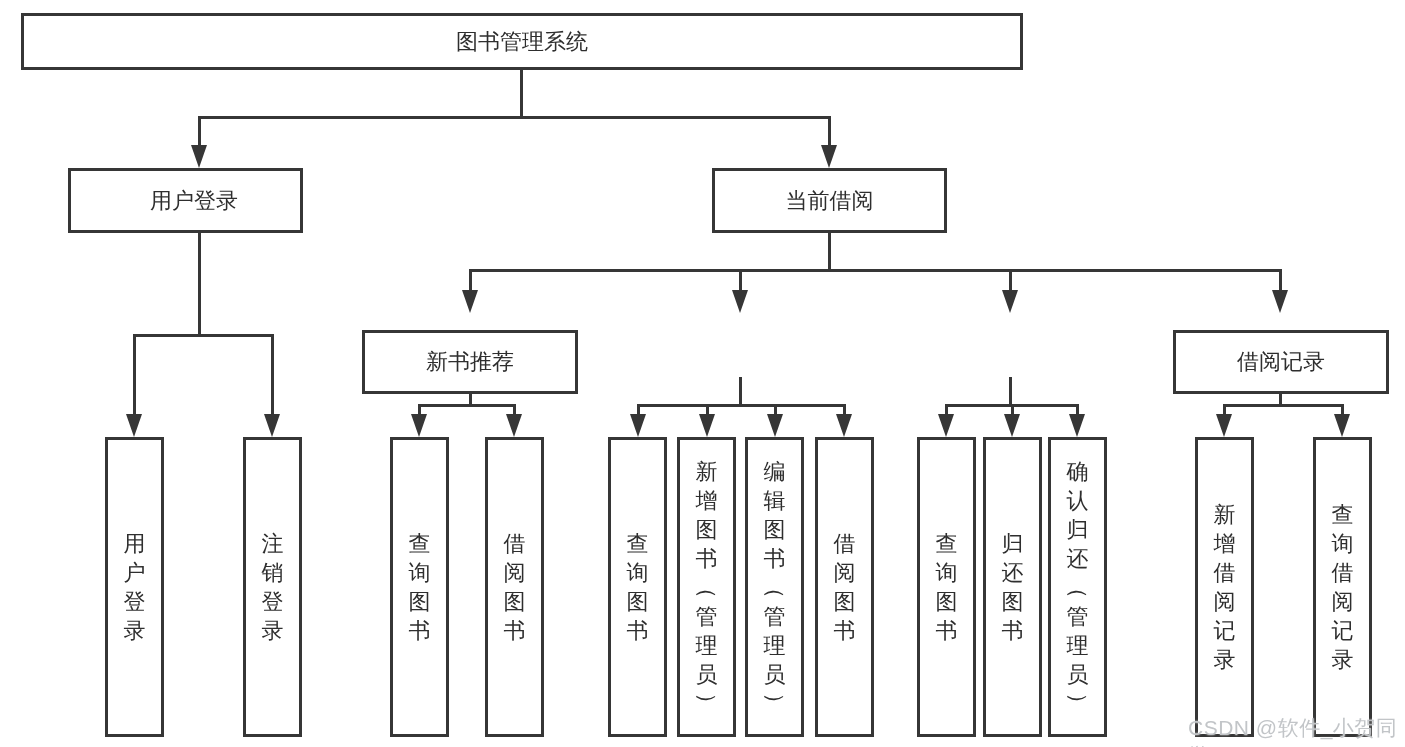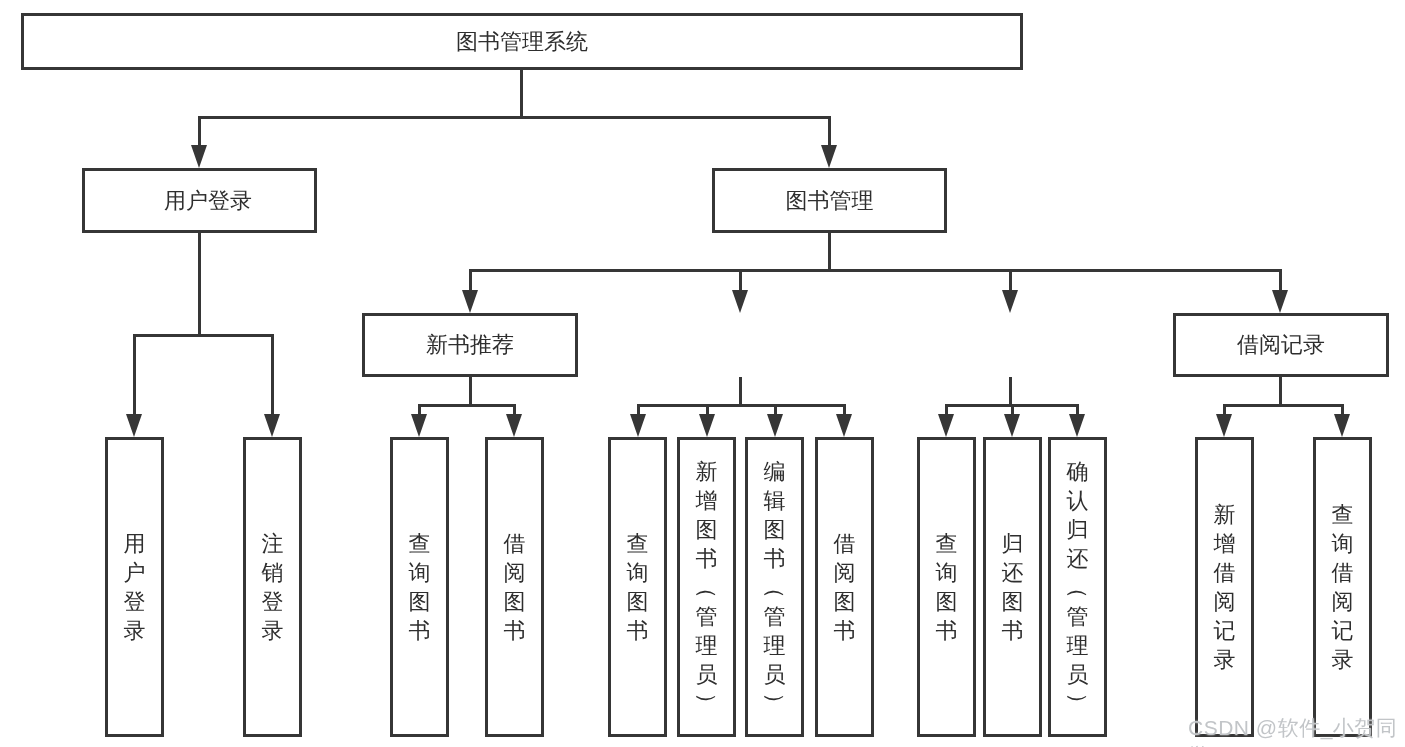--- a/index.html
+++ b/index.html
@@ -6,21 +6,21 @@
   .stage {
     position:relative; width:1405px; height:747px; background:#ffffff;
     font-family:"Liberation Sans","DejaVu Sans",sans-serif; color:#2e2e2e; overflow:hidden;
   }
   .node {
     position:absolute; box-sizing:border-box; border:3px solid #363636; background:#ffffff;
     display:flex; align-items:center; justify-content:center;
     font-size:22px; color:#2e2e2e; text-align:right; z-index:2;
   }
   .lv2 { top:168px; width:235px; height:65px; }
-  .lv3 { top:313px; width:216px; height:64px; }
+  .lv3 { top:330px; width:216px; height:64px; }
   .lv4 { top:437px; width:59px; height:300px; flex-direction:column; }
   .vchar { display:block; height:29px; line-height:29px; font-size:22px; }
   .vchar.paren { transform:rotate(90deg); }
   .hline, .vline { position:absolute; background:#363636; z-index:1; }
   .hline { height:3px; }
   .vline { width:3px; }
   .arrow {
     position:absolute; width:0; height:0; z-index:1;
     border-left:8px solid transparent; border-right:8px solid transparent;
     border-top:23px solid #363636;
@@ -90,22 +90,22 @@
 
   <div class="vline" style="left:1279px;top:377px;height:30px;"></div>
   <div class="hline" style="left:1223px;top:404px;width:121px;"></div>
   <div class="vline" style="left:1223px;top:404px;height:12px;"></div>
   <div class="arrow" style="left:1216px;top:414px;"></div>
   <div class="vline" style="left:1341px;top:404px;height:12px;"></div>
   <div class="arrow" style="left:1334px;top:414px;"></div>
 
   <div class="node" style="left:21px;top:13px;width:1002px;height:57px;">图书管理系统</div>
 
-  <div class="node lv2" style="left:82px;padding-left:17px;">用户登录</div>
-  <div class="node lv2" style="left:712px;">图书管理</div>
+  <div class="node lv2" style="left:68px;padding-left:17px;">用户登录</div>
+  <div class="node lv2" style="left:712px;">当前借阅</div>
 
   <div class="node lv3" style="left:362px;">新书推荐</div>
   <div class="node lv3" style="left:1173px;">借阅记录</div>
 
   <div class="node lv4" style="left:105px;">
       <span class="vchar">用</span>
       <span class="vchar">户</span>
       <span class="vchar">登</span>
       <span class="vchar">录</span>
     </div>

